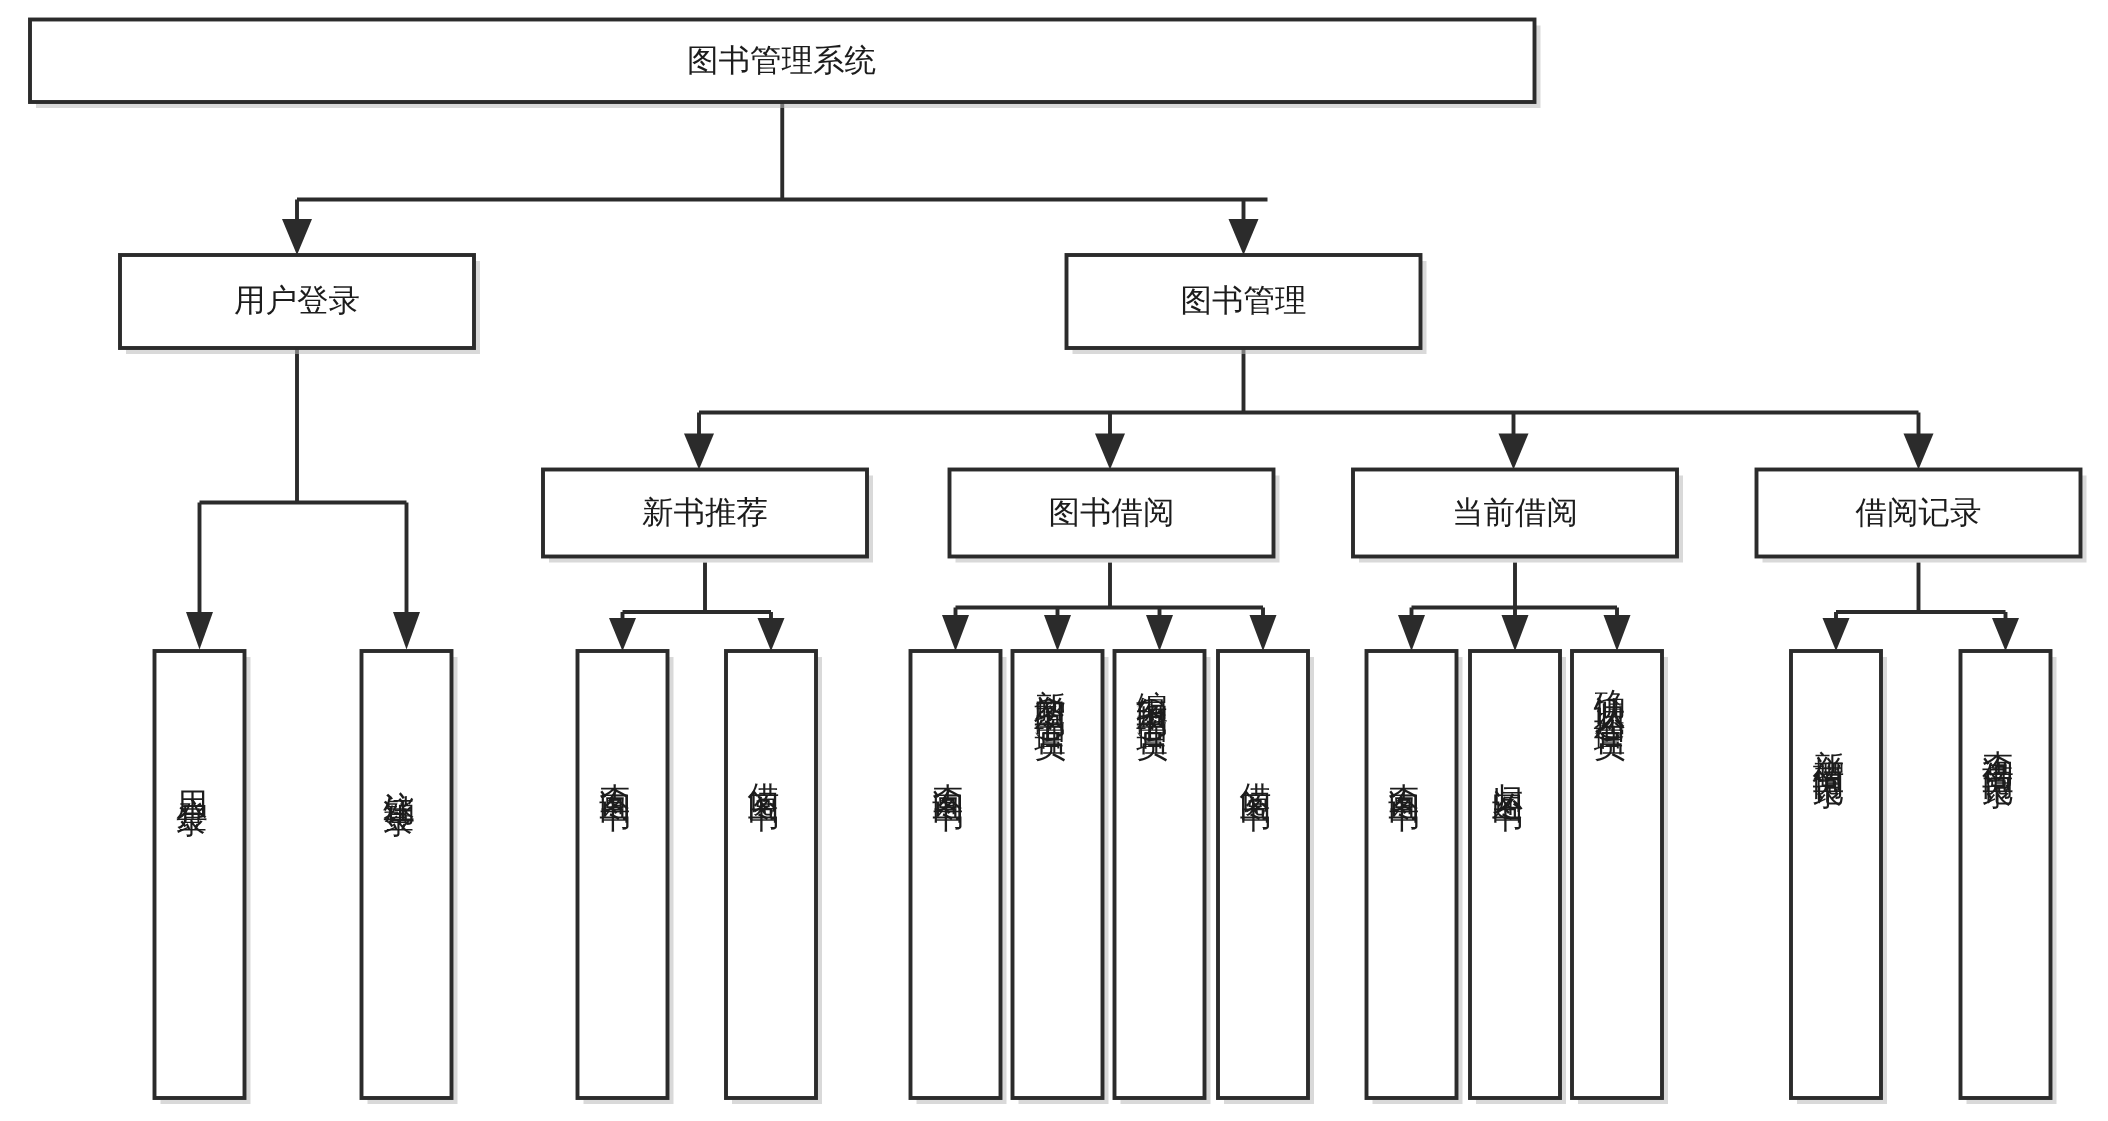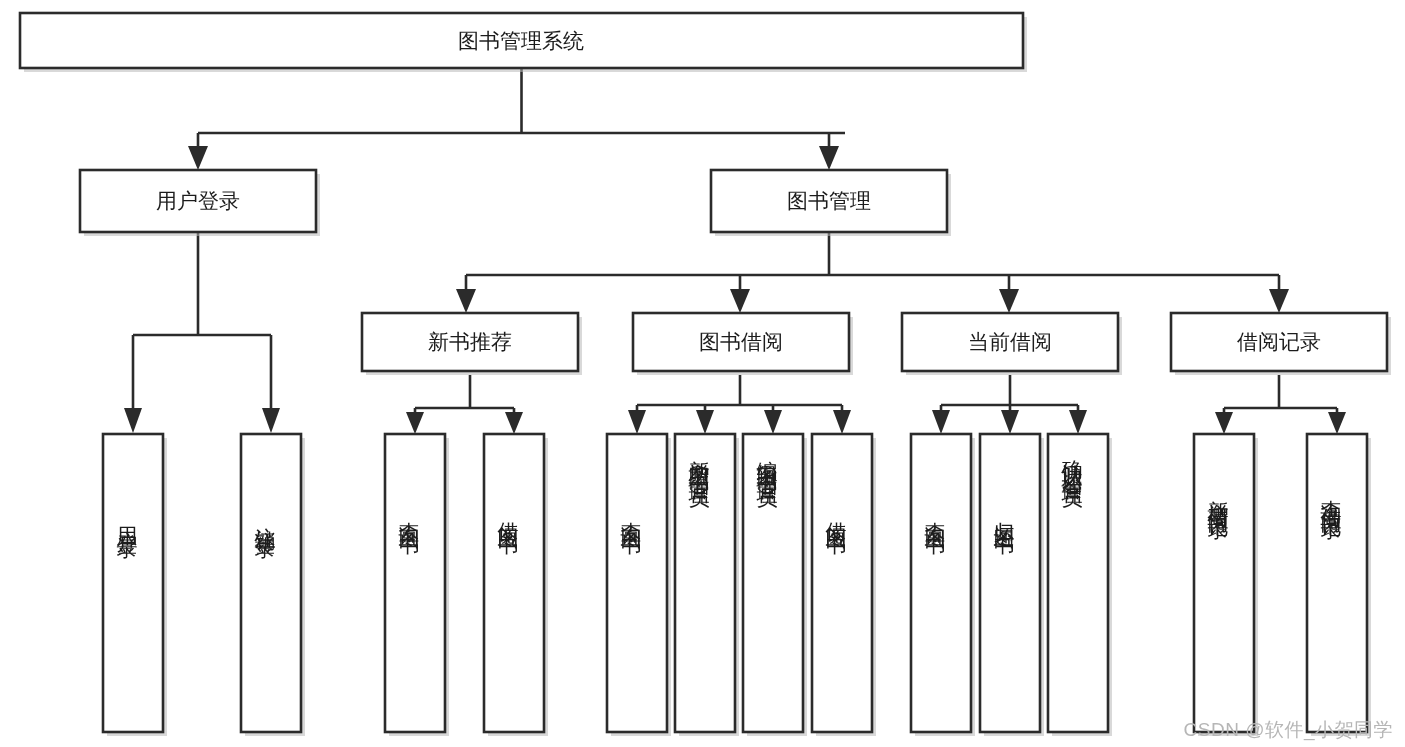--- a/index.html
+++ b/index.html
@@ -236,14 +236,13 @@
   <div class="leaf-label" style="left:752px; top:443px;">编辑图书（管理员）</div>
   <div class="leaf-label" style="left:821px; top:505px;">借阅图书</div>
 
   <div class="leaf-label" style="left:920px; top:505px;">查询图书</div>
   <div class="leaf-label" style="left:989px; top:505px;">归还图书</div>
   <div class="leaf-label" style="left:1057px; top:443px;">确认归还（管理员）</div>
 
   <div class="leaf-label" style="left:1203px; top:483px;">新增借阅记录</div>
   <div class="leaf-label" style="left:1316px; top:483px;">查询借阅记录</div>
 
-  <div class="watermark">CSDN @软件_小贺同学</div>
 </div>
 
 </body></html>

